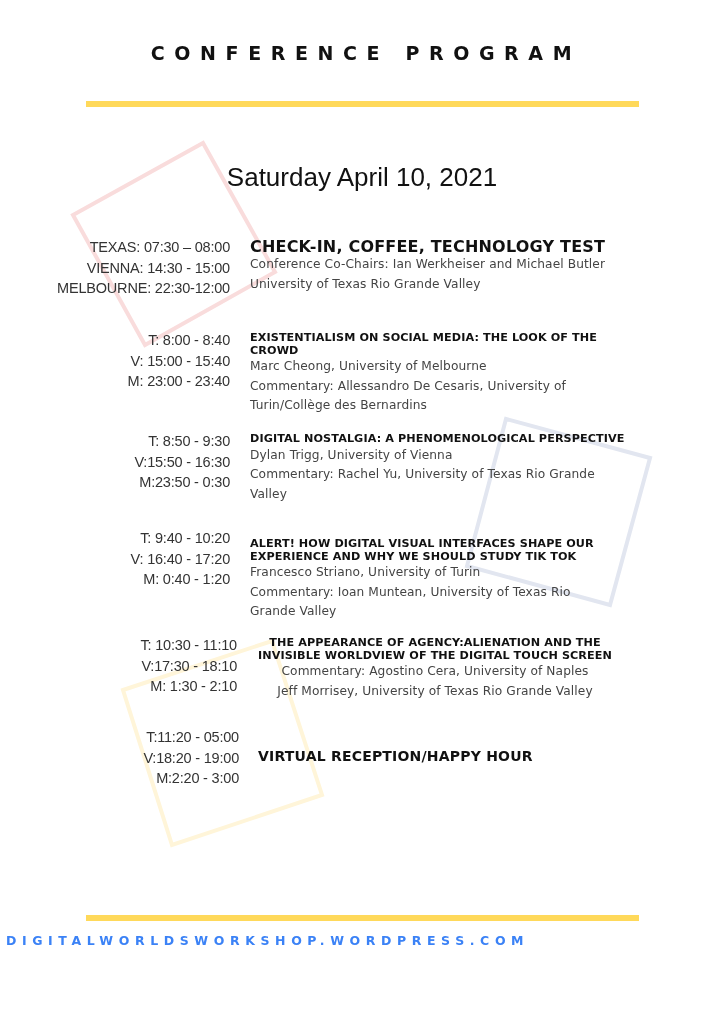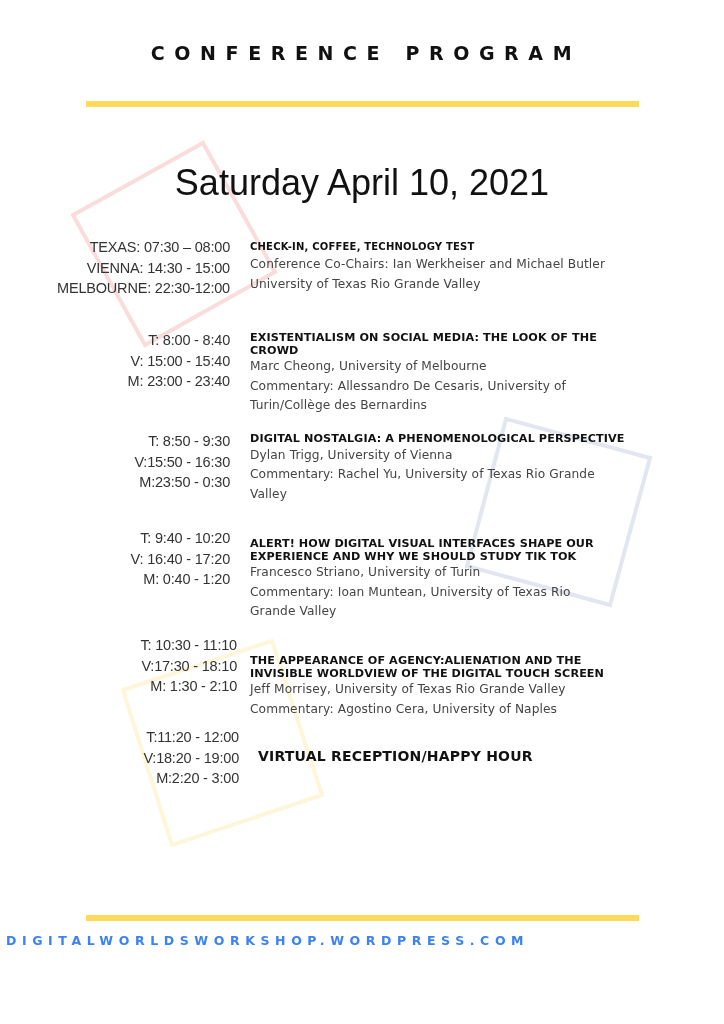--- a/index.html
+++ b/index.html
@@ -11,34 +11,34 @@
     .page-title {
       position: absolute; top: 42px; left: 0; width: 724px; text-align: center;
       font-family: "DejaVu Sans", sans-serif; font-weight: bold; font-size: 19px;
       letter-spacing: 9.6px; color: #111; padding-left: 8px; box-sizing: border-box;
     }
     .bar { position: absolute; height: 6px; background: #ffd95a; }
     .bar.top { left: 86px; top: 101px; width: 553px; }
     .bar.bottom { left: 86px; top: 915px; width: 553px; }
     .date {
       position: absolute; top: 162px; left: 0; width: 724px; text-align: center;
-      font-family: "Liberation Sans", sans-serif; font-size: 36px; color: #111;
+      font-family: "Liberation Sans", sans-serif; font-size: 26px; color: #111;
     }
     .session { position: absolute; left: 0; width: 724px; }
     .times {
       position: absolute; right: 494px; top: 0; text-align: right;
       font-family: "Liberation Sans", sans-serif; font-size: 14.5px; color: #333;
       line-height: 20.5px; white-space: nowrap; letter-spacing: -0.2px;
     }
     .content { position: absolute; left: 250px; top: 0; width: 400px; }
     .stitle {
       font-family: "DejaVu Sans", sans-serif; font-weight: bold; font-size: 11.2px;
       line-height: 12.5px; color: #111; letter-spacing: 0.1px;
     }
-    .stitle.big { font-size: 10px; line-height: 16px; letter-spacing: 0.2px; }
+    .stitle.big { font-size: 16px; line-height: 16px; letter-spacing: 0.2px; }
     .sline {
       font-family: "DejaVu Sans", sans-serif; font-size: 12.2px; color: #444;
       line-height: 19.5px; letter-spacing: 0.1px;
     }
     .reception {
       position: absolute; left: 258px; top: 748px;
       font-family: "DejaVu Sans", sans-serif; font-weight: bold; font-size: 14px;
       color: #111; letter-spacing: 0.2px; text-align: center;
     }
     .footer {
@@ -112,30 +112,30 @@
     <div class="sline">Commentary: Ioan Muntean, University of Texas Rio Grande Valley</div>
   </div>
 </div>
 
 <div class="session" style="top:635px;">
   <div class="times" style="right:487px;">
     <div>T: 10:30 - 11:10</div>
     <div>V:17:30 - 18:10</div>
     <div>M: 1:30 - 2:10</div>
   </div>
-  <div class="content" style="top:20px; width:370px;">
+  <div class="content" style="top:2px; width:370px;text-align:center;">
     <div class="stitle">THE APPEARANCE OF AGENCY:ALIENATION AND THE INVISIBLE WORLDVIEW OF THE DIGITAL TOUCH SCREEN</div>
+    <div class="sline">Commentary: Agostino Cera, University of Naples</div>
     <div class="sline">Jeff Morrisey, University of Texas Rio Grande Valley</div>
-    <div class="sline">Commentary: Agostino Cera, University of Naples</div>
   </div>
 </div>
 
 <div class="session" style="top:727px;">
   <div class="times" style="right:485px;">
-    <div>T:11:20 - 12:00</div>
+    <div>T:11:20 - 05:00</div>
     <div>V:18:20 - 19:00</div>
     <div>M:2:20 - 3:00</div>
   </div>
 </div>
 <div class="reception">VIRTUAL RECEPTION/HAPPY HOUR</div>
 
 <div class="bar bottom"></div>
 <div class="footer">DIGITALWORLDSWORKSHOP.WORDPRESS.COM</div>
 
 </body></html>

